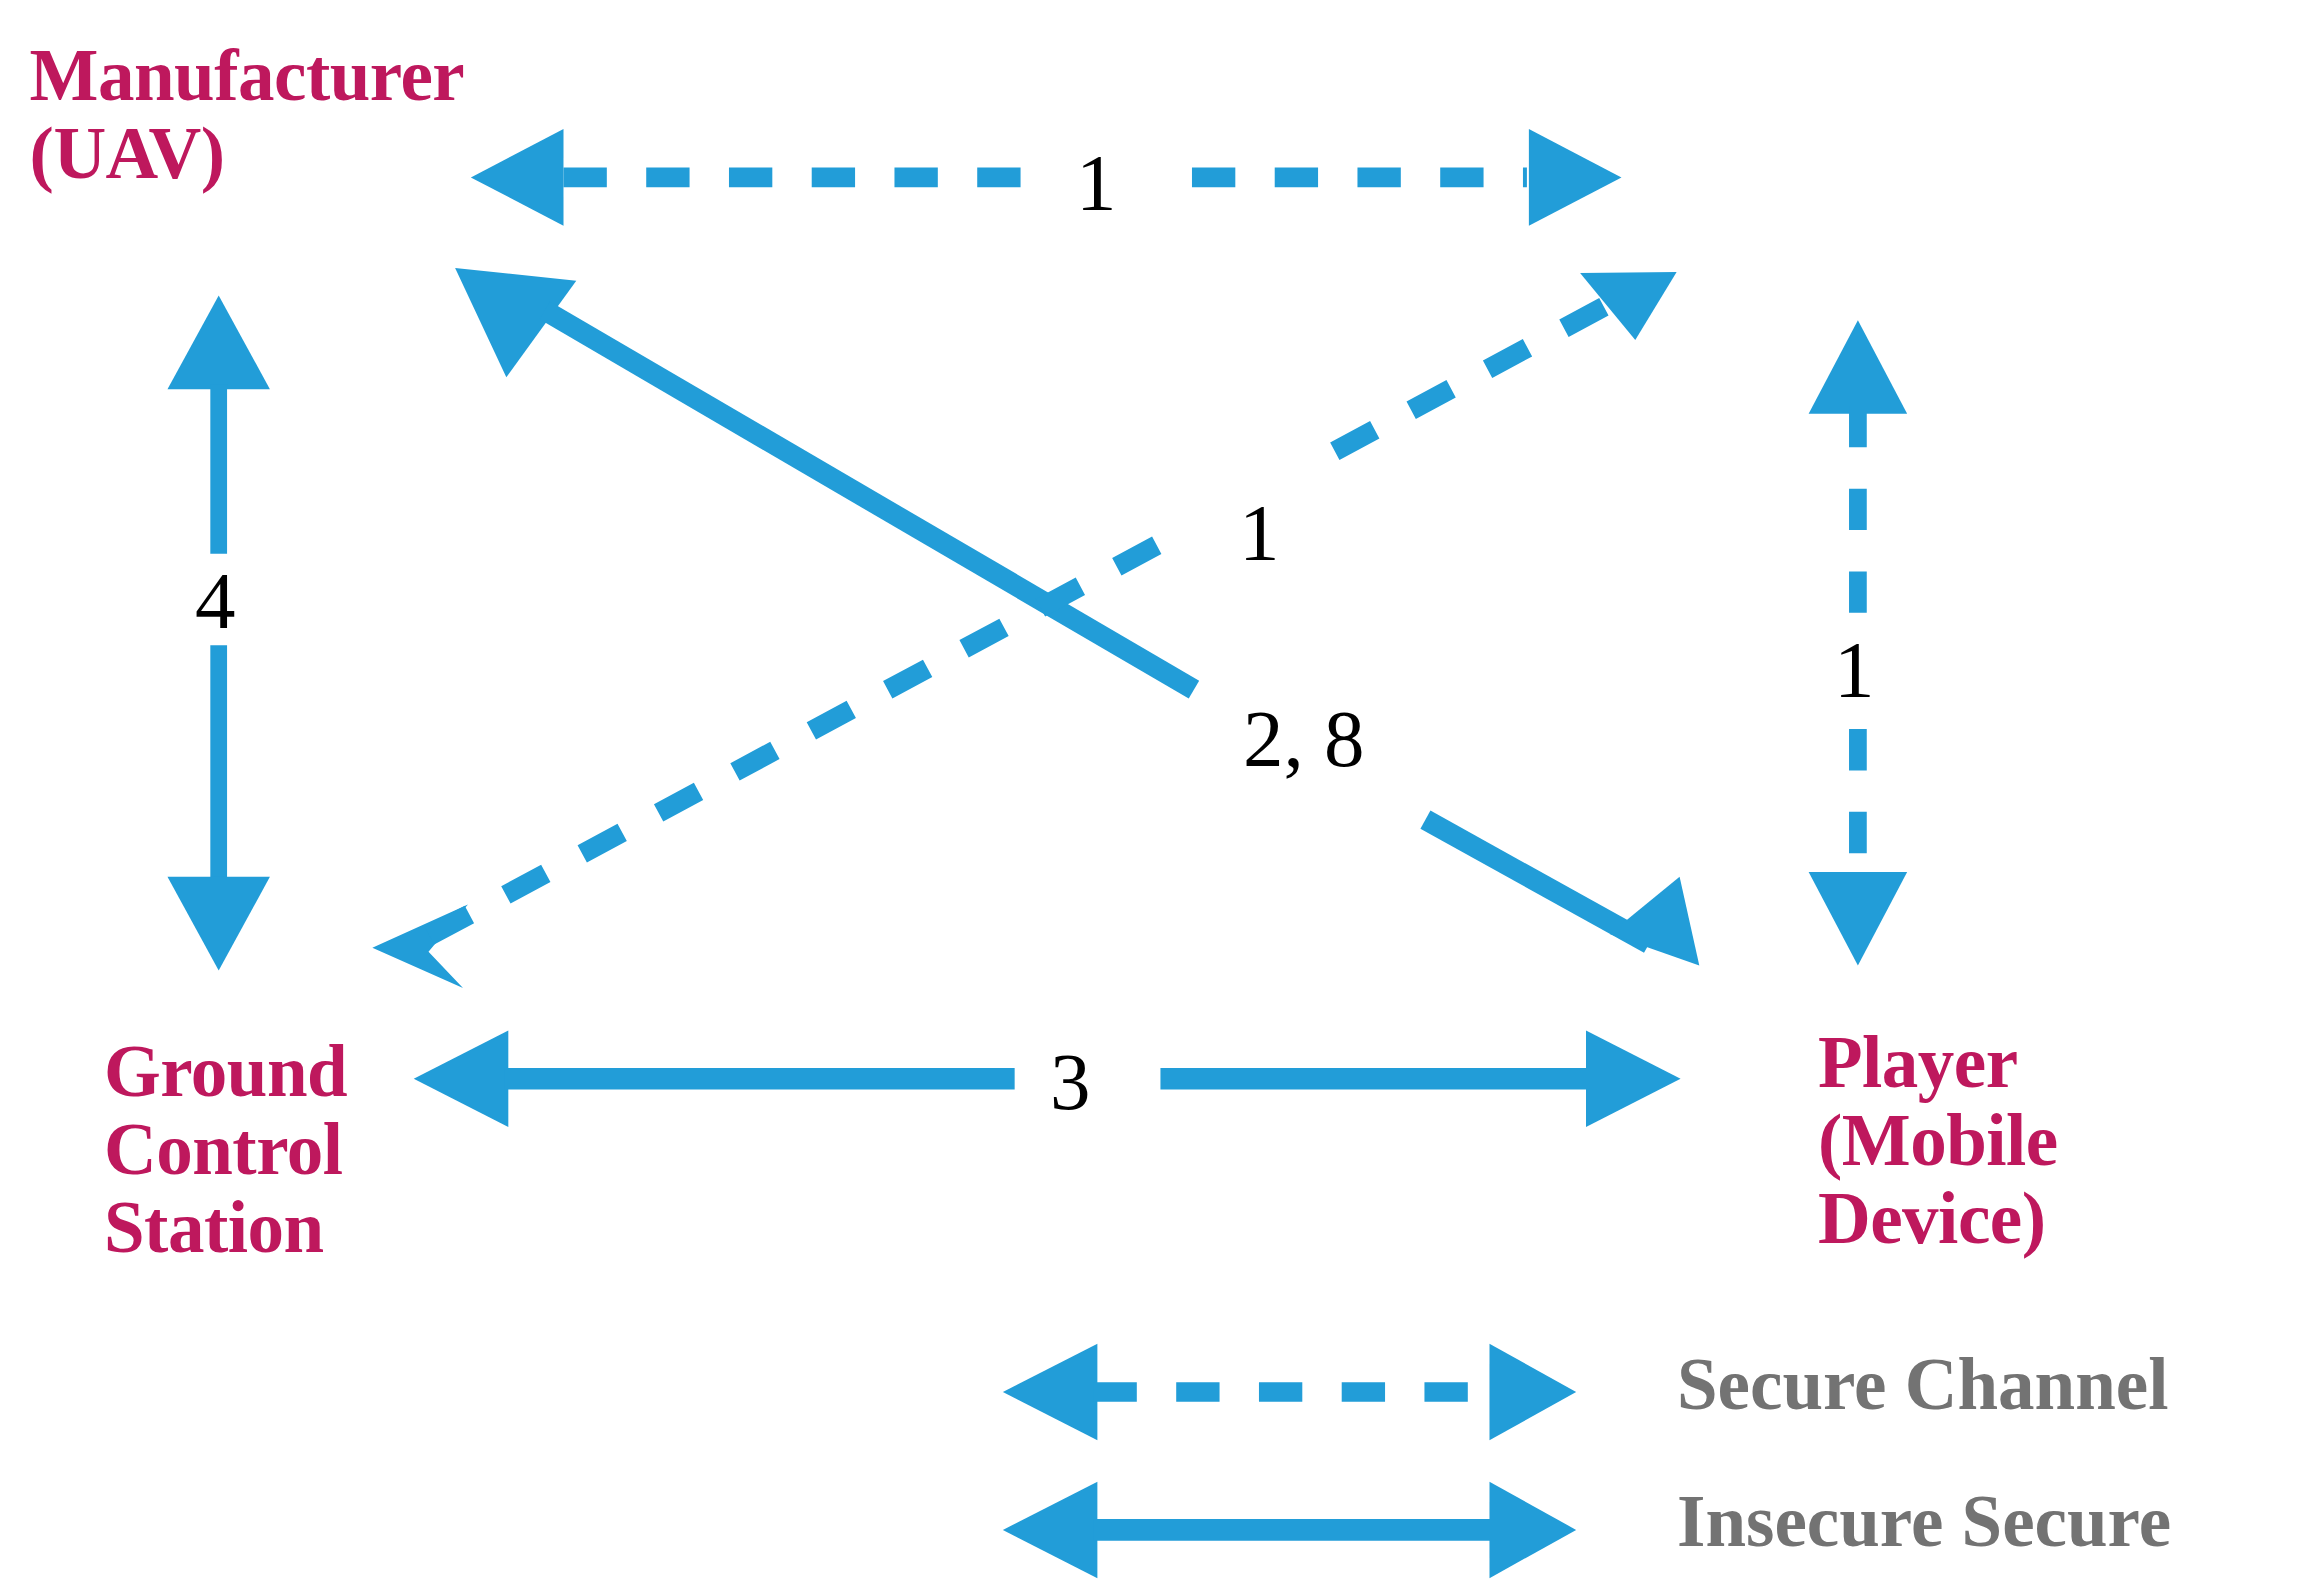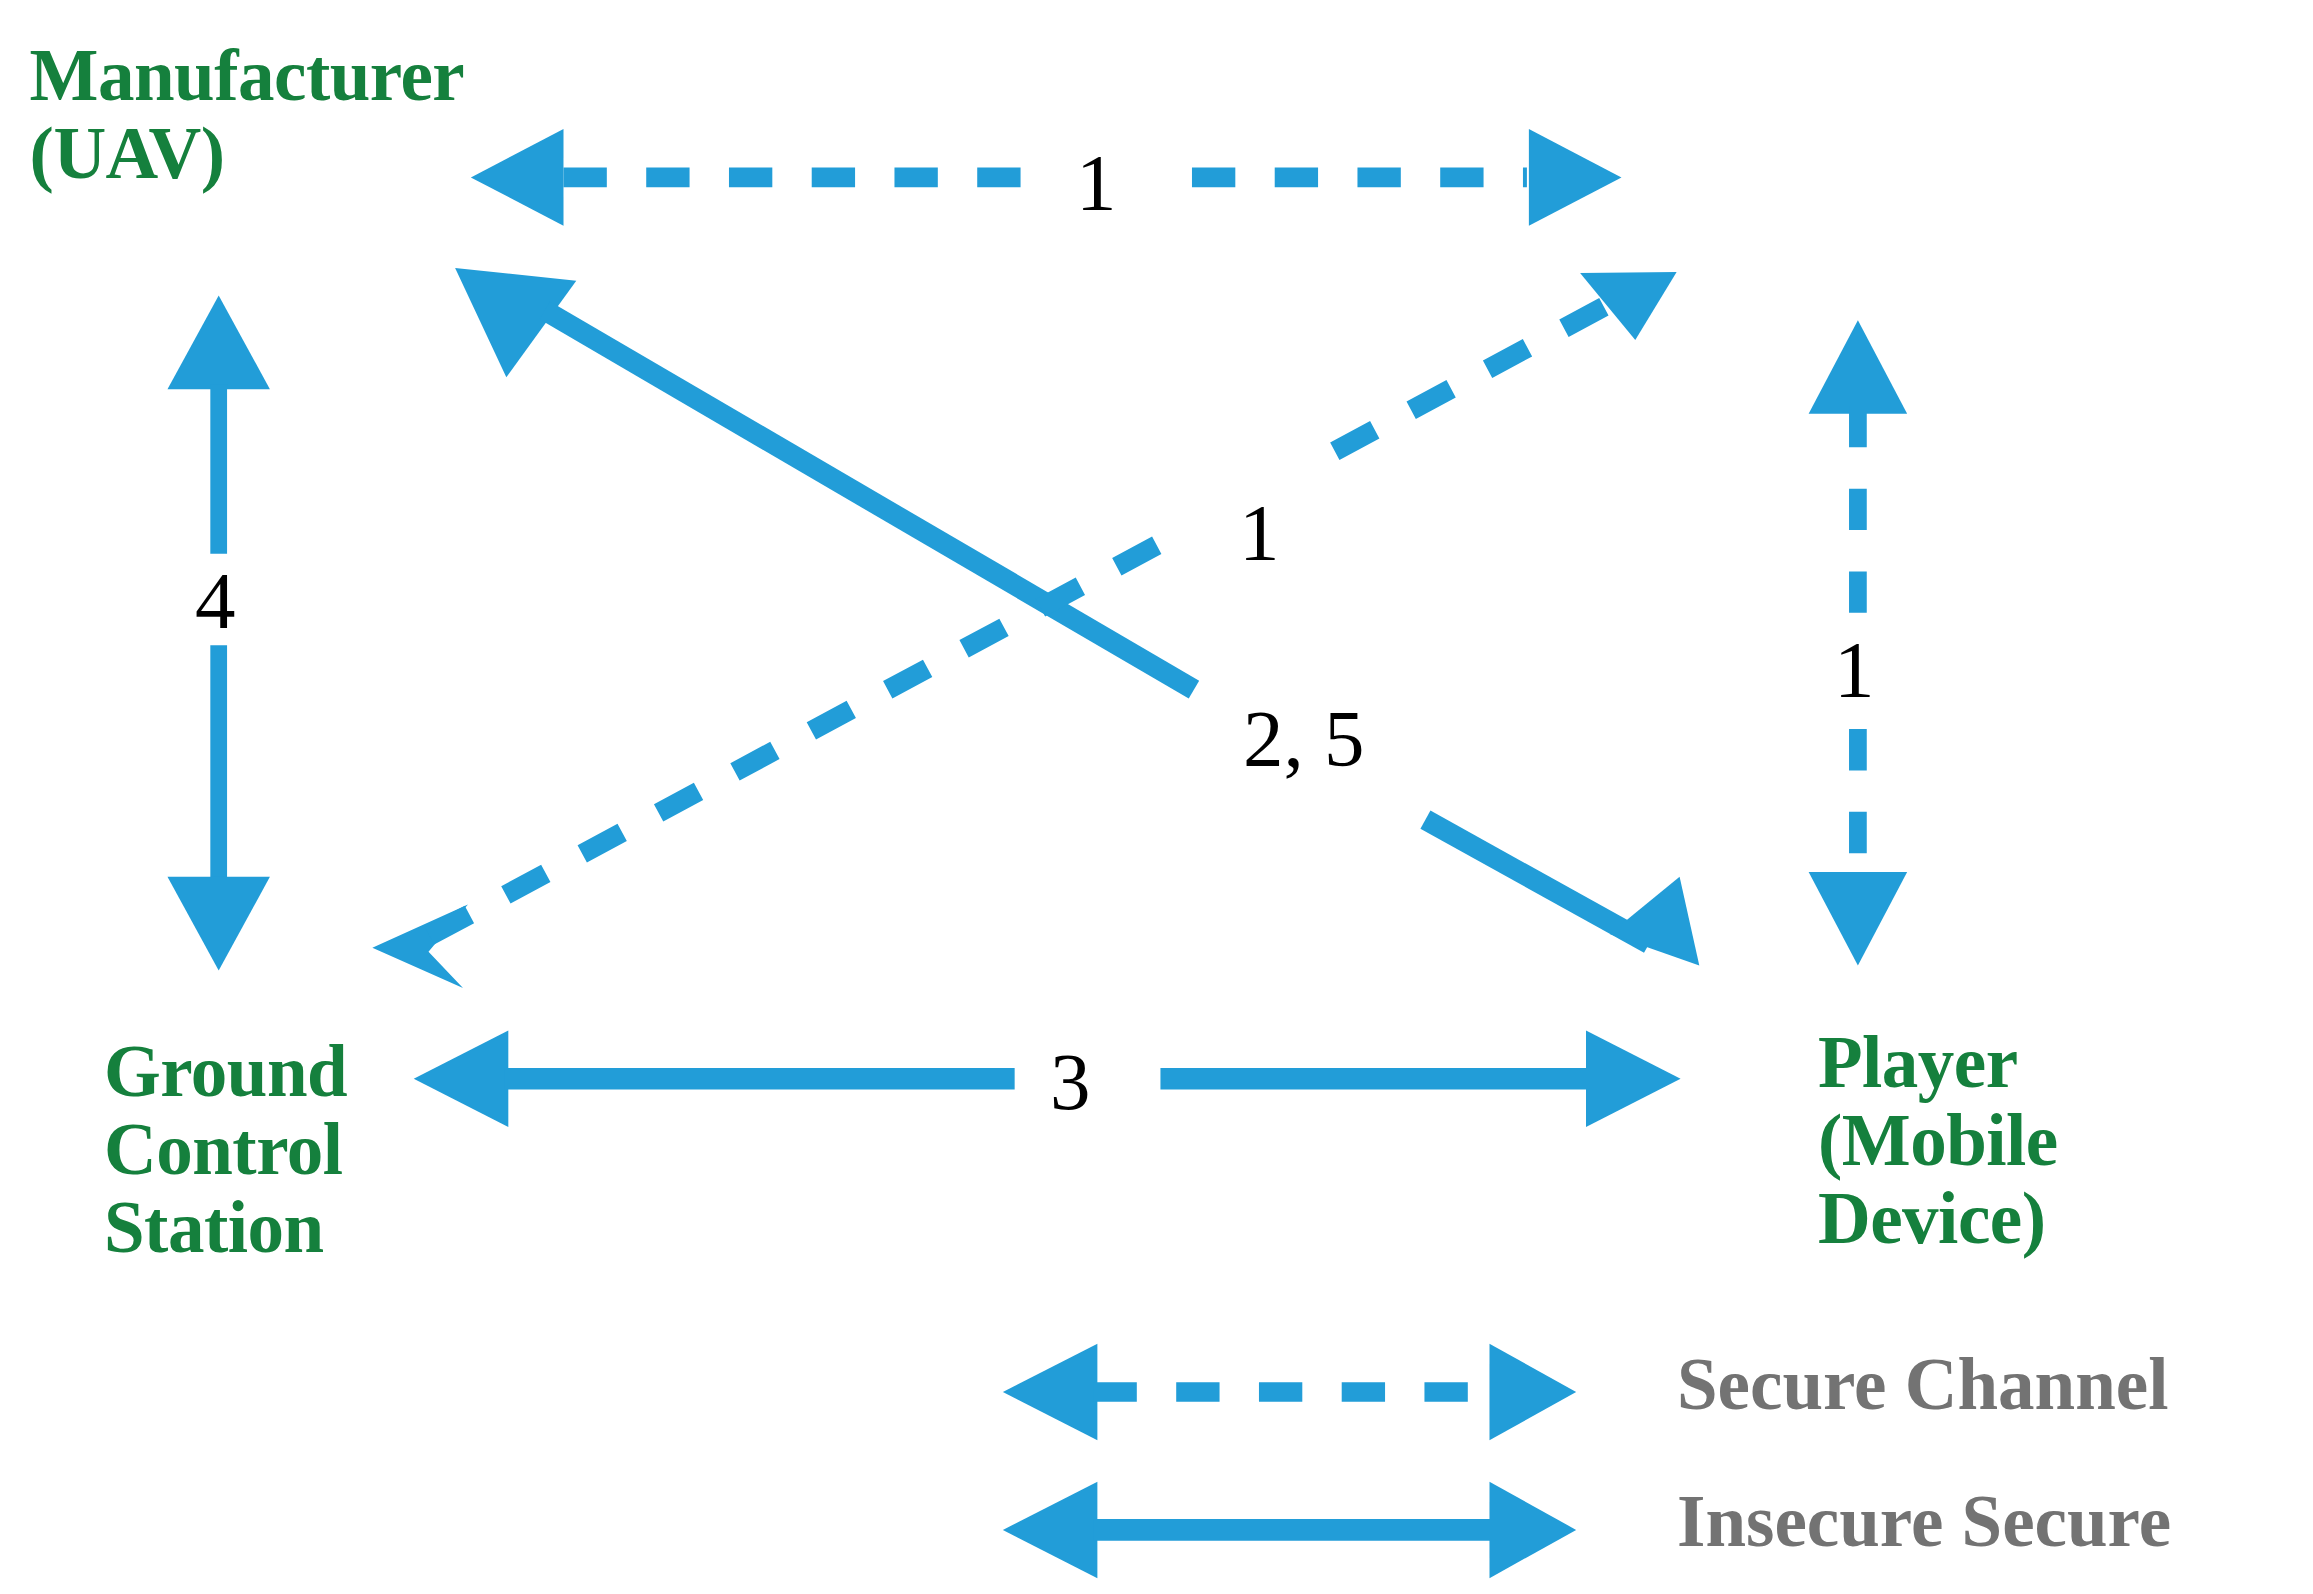--- a/index.html
+++ b/index.html
@@ -14,21 +14,21 @@
     background: #ffffff;
     overflow: hidden;
     font-family: "Liberation Serif", "DejaVu Serif", serif;
   }
   .node-label {
     position: absolute;
     font-family: "Liberation Serif", "DejaVu Serif", serif;
     font-weight: bold;
     font-size: 73px;
     line-height: 1.07;
-    color: #15803d;
+    color: #be185d;
     white-space: pre;
     letter-spacing: -0.5px;
   }
   .edge-num {
     position: absolute;
     font-family: "Liberation Serif", "DejaVu Serif", serif;
     font-weight: normal;
     font-size: 81px;
     line-height: 1;
     color: #000000;
@@ -131,21 +131,21 @@
   <div class="node-label" style="left:1818px; top:1024px;">Player
 (Mobile
 Device)</div>
 
   <div class="edge-num" style="left:1076px; top:143px;">1</div>
 
   <div class="edge-num" style="left:1239px; top:493px;">1</div>
 
   <div class="edge-num" style="left:1834px; top:630px;">1</div>
 
-  <div class="edge-num" style="left:1243px; top:699px;">2, 5</div>
+  <div class="edge-num" style="left:1243px; top:699px;">2, 8</div>
 
   <div class="edge-num" style="left:195px; top:561px;">4</div>
 
   <div class="edge-num" style="left:1050px; top:1042px;">3</div>
 
   <div class="legend-label" style="left:1677px; top:1348px;">Secure Channel</div>
 
   <div class="legend-label" style="left:1677px; top:1485px;">Insecure Secure</div>
 
 </div>

